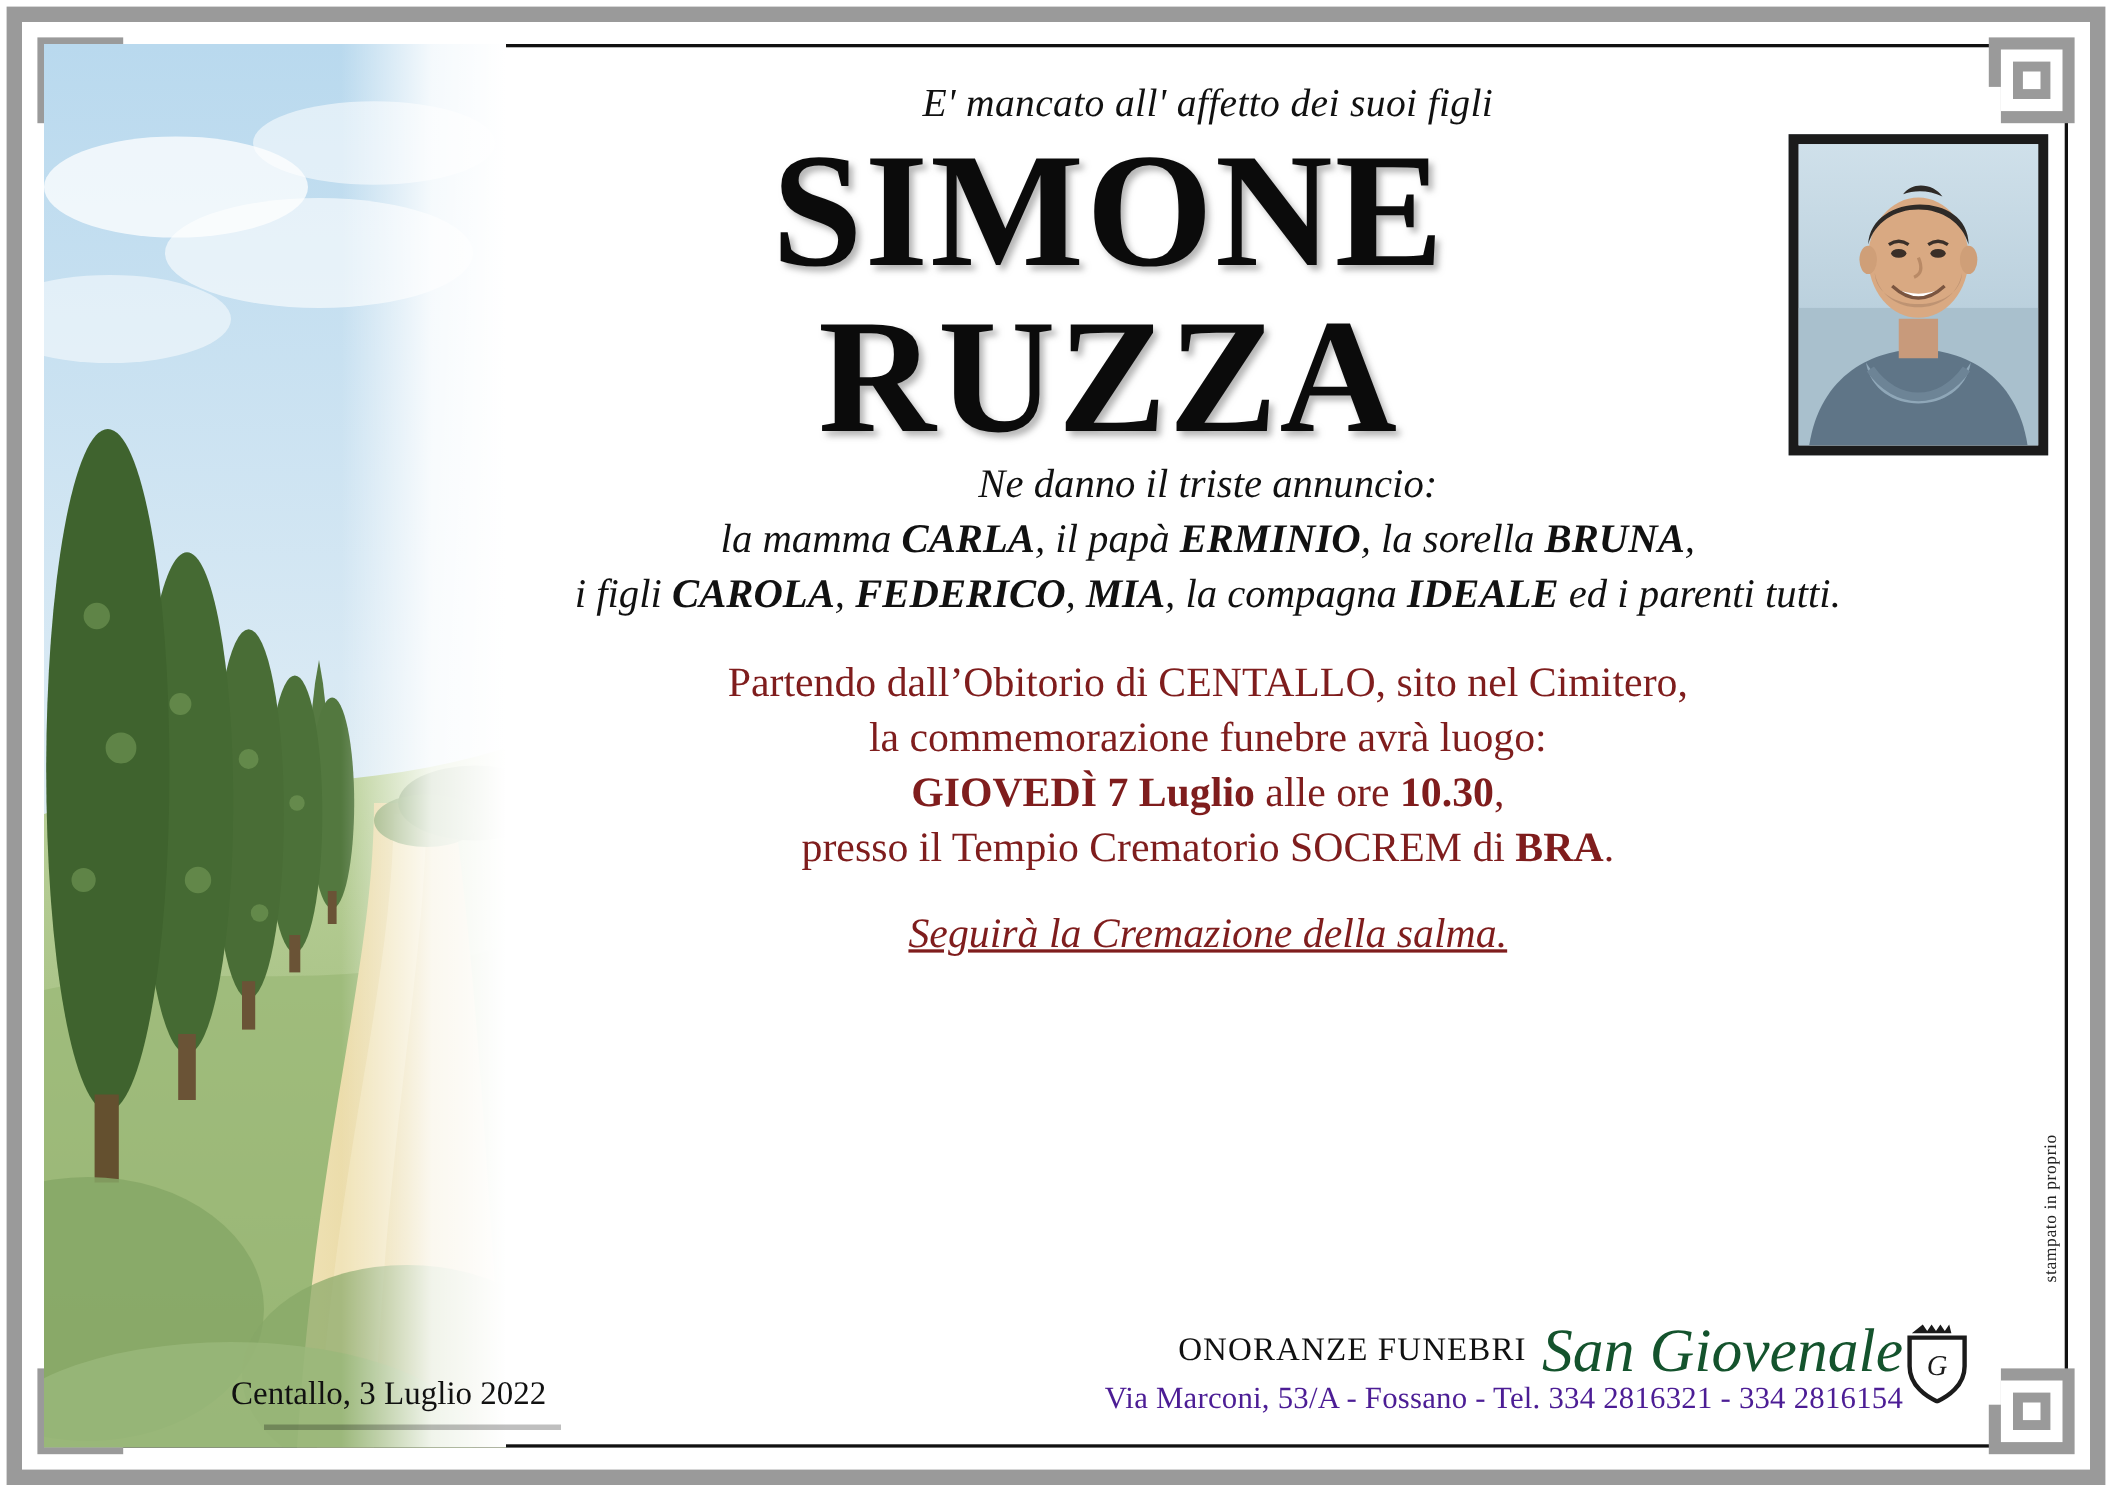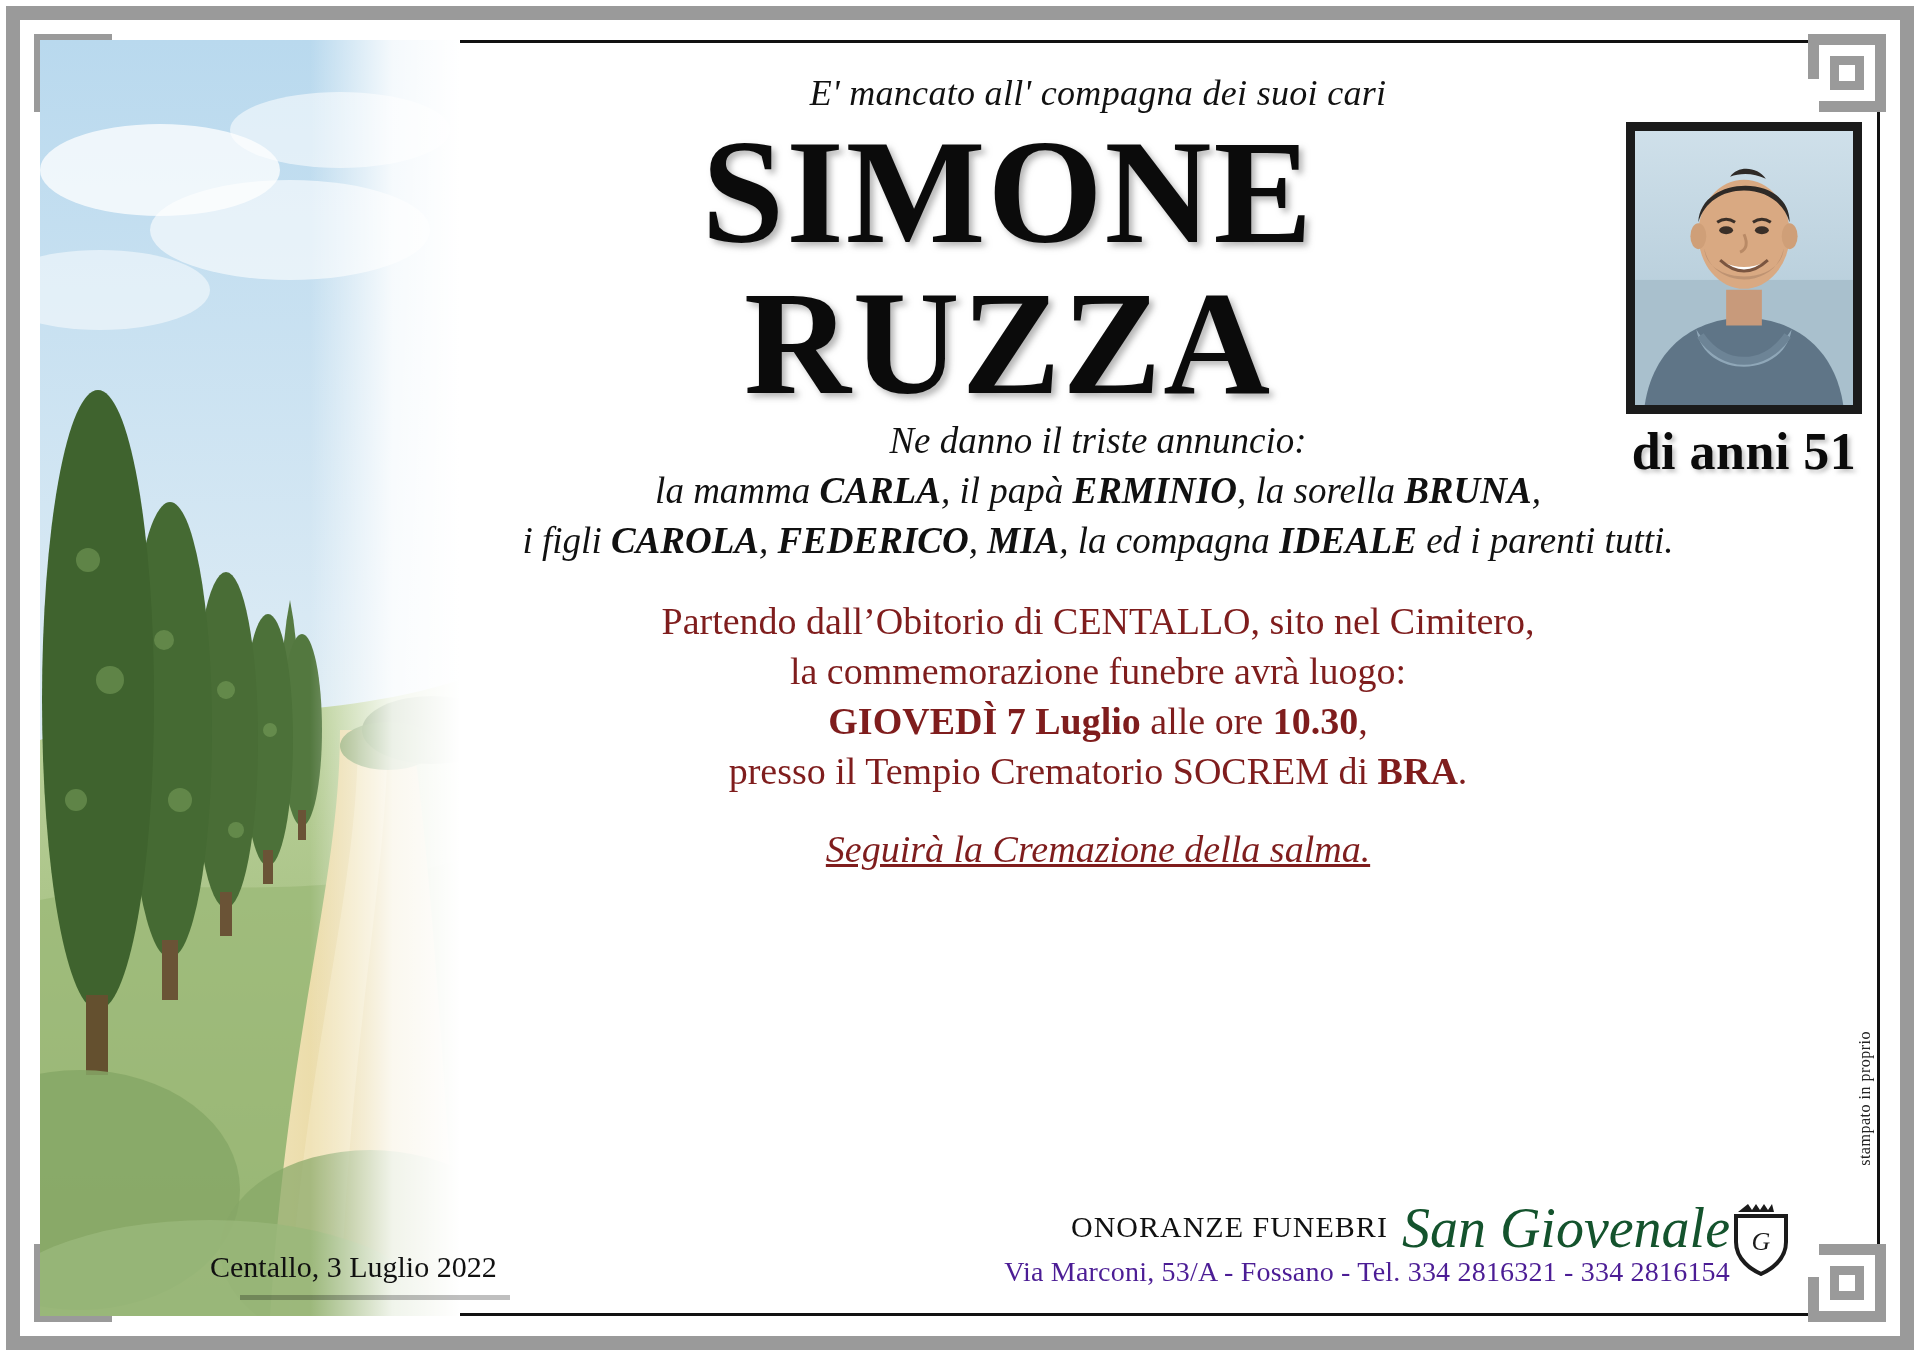--- a/index.html
+++ b/index.html
@@ -403,26 +403,25 @@
           <path d="M119 92 q9 -6 18 0" stroke="#3a2f28" stroke-width="3" fill="none"></path>
 
           <path d="M110 104 q6 14 -4 18" stroke="#b98a66" stroke-width="3" fill="none"></path>
 
           <path d="M88 132 q22 18 44 0 q-22 10 -44 0 Z" fill="#ffffff"></path>
           <path d="M86 130 q24 22 48 0" stroke="#7a5540" stroke-width="3" fill="none"></path>
 
           <path d="M70 118 C78 160 142 160 150 118 C148 156 72 156 70 118 Z" fill="#8b6a55" opacity="0.35"></path>
         </svg>
       </div>
-      <div class="age">di anni 51</div>
     </div>
 
     <div class="textcol">
 
-      <div class="line-intro">E' mancato all' compagna dei suoi cari</div>
+      <div class="line-intro">E' mancato all' affetto dei suoi figli</div>
 
       <div class="name">
         <span>SIMONE</span>
         <span class="ln2">RUZZA</span>
       </div>
 
       <div class="announce">
         <div>Ne danno il triste annuncio:</div>
         <div>
           <span>la mamma </span><b>CARLA</b><span>, il papà </span><b>ERMINIO</b><span>, la sorella </span><b>BRUNA</b><span>,</span>

